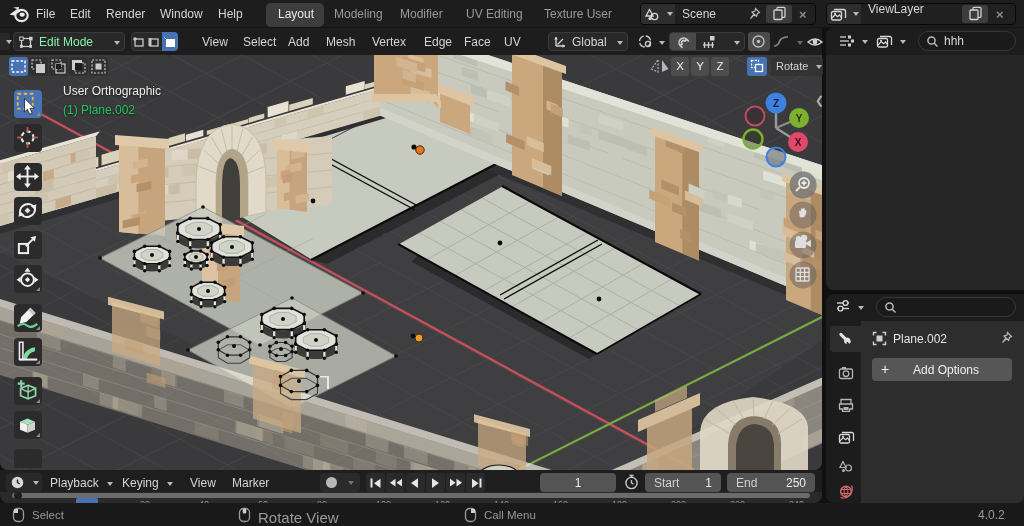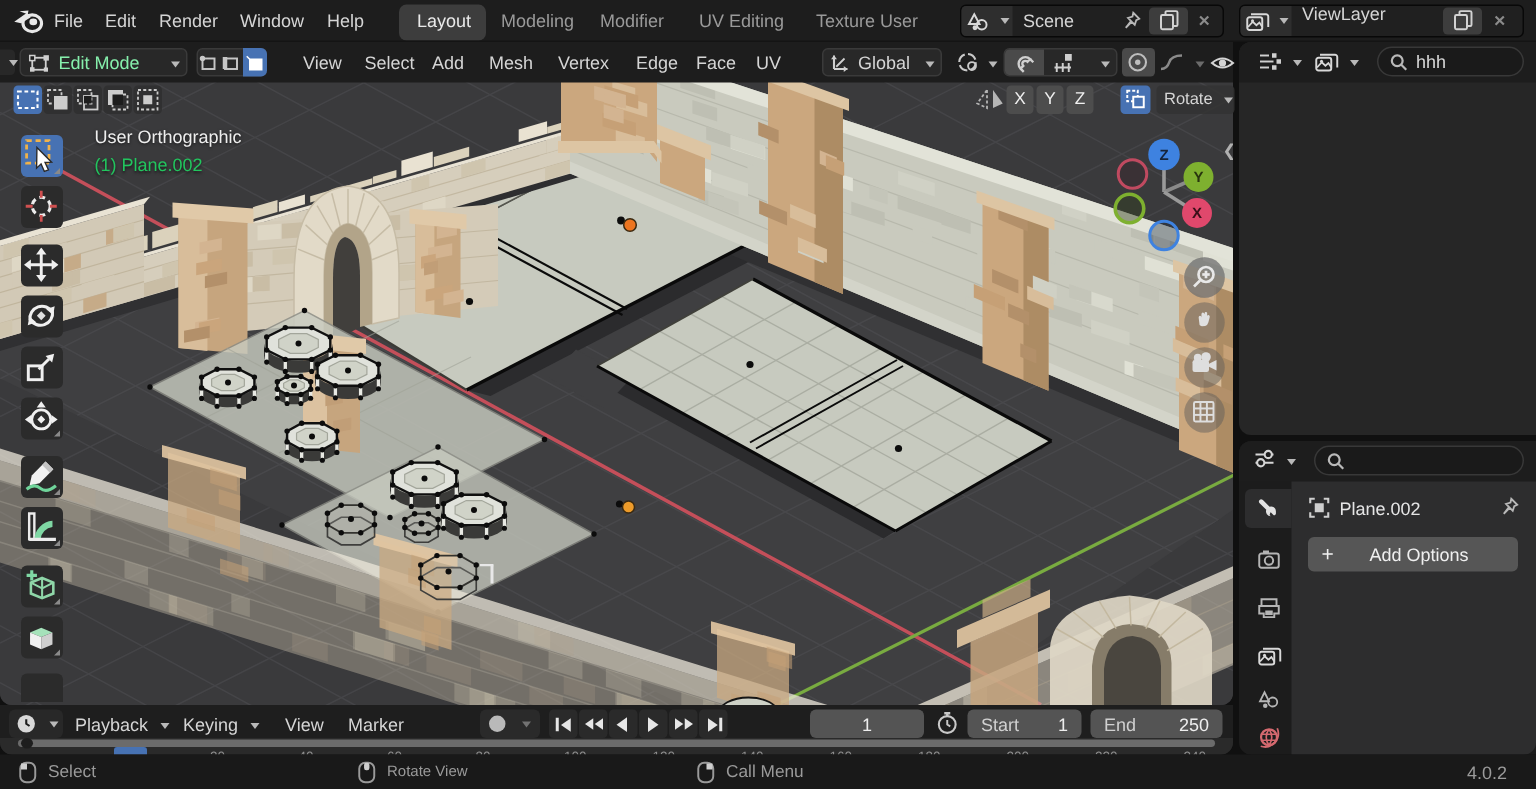--- a/index.html
+++ b/index.html
@@ -1302,20 +1302,20 @@
       <path d="M2 2 h4 v4 h-4 Z" fill="#cfcfcf"></path>
     </svg>
   </div>
 <div class="abs txt dim" style="left:32px;top:509px;font-size:11.5px">Select</div>
 <div class="abs" style="left:238px;top:507px">
     <svg width="13" height="16" viewBox="0 0 13 16" style="">
       <rect x="1.5" y="1.5" width="10" height="13" rx="4" fill="none" stroke="#9a9a9a" stroke-width="1.3"></rect>
       <rect x="4.7" y="1.5" width="3.6" height="5" rx="1.5" fill="#cfcfcf"></rect>
     </svg>
   </div>
-<div class="abs txt dim" style="left:258px;top:509px;font-size:10px">Rotate View</div>
+<div class="abs txt dim" style="left:258px;top:509px;font-size:15px">Rotate View</div>
 <div class="abs" style="left:464px;top:507px">
     <svg width="13" height="16" viewBox="0 0 13 16" style="">
       <rect x="1.5" y="1.5" width="10" height="13" rx="4" fill="none" stroke="#9a9a9a" stroke-width="1.3"></rect>
       <path d="M7 2 h4 v4 h-4 Z" fill="#cfcfcf"></path>
     </svg>
   </div>
 <div class="abs txt dim" style="left:484px;top:509px;font-size:11.5px">Call Menu</div>
 <div class="abs txt dim" style="left:978px;top:508px;font-size:12px">4.0.2</div>
 </body></html>

